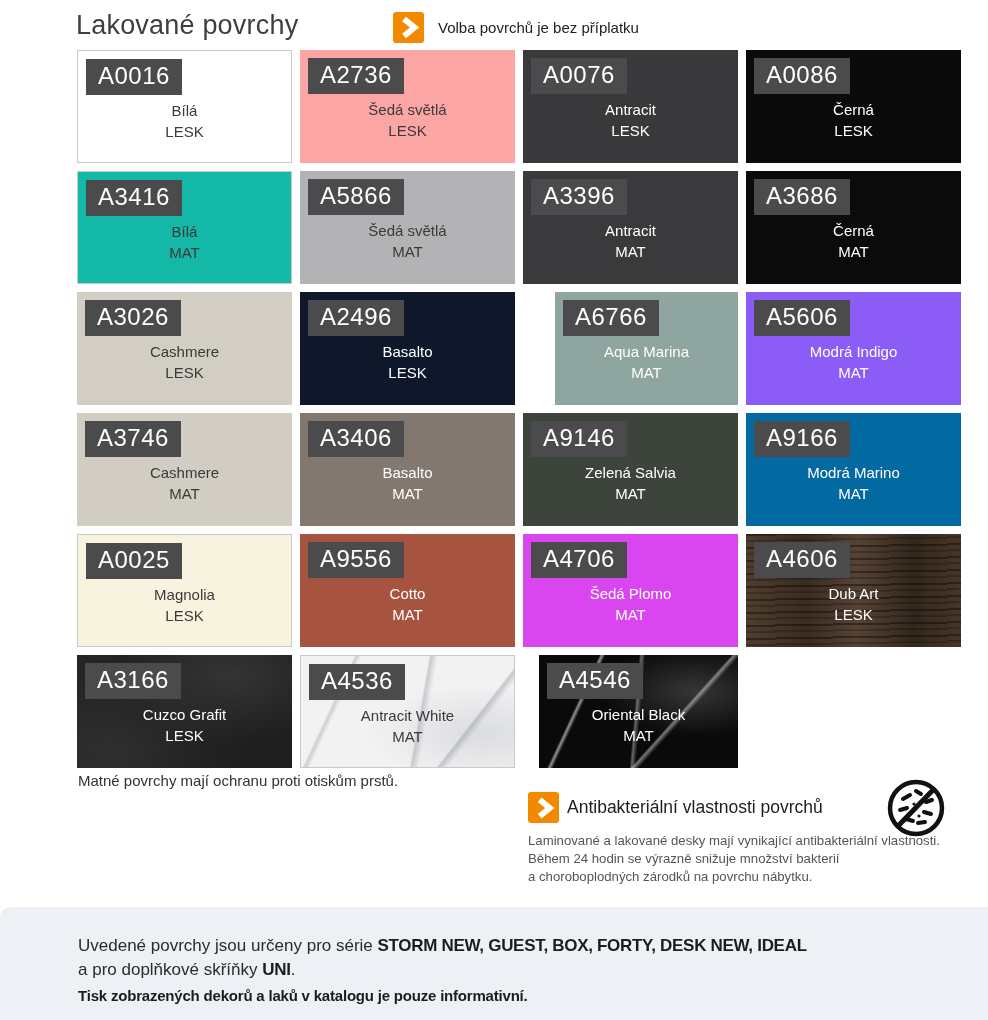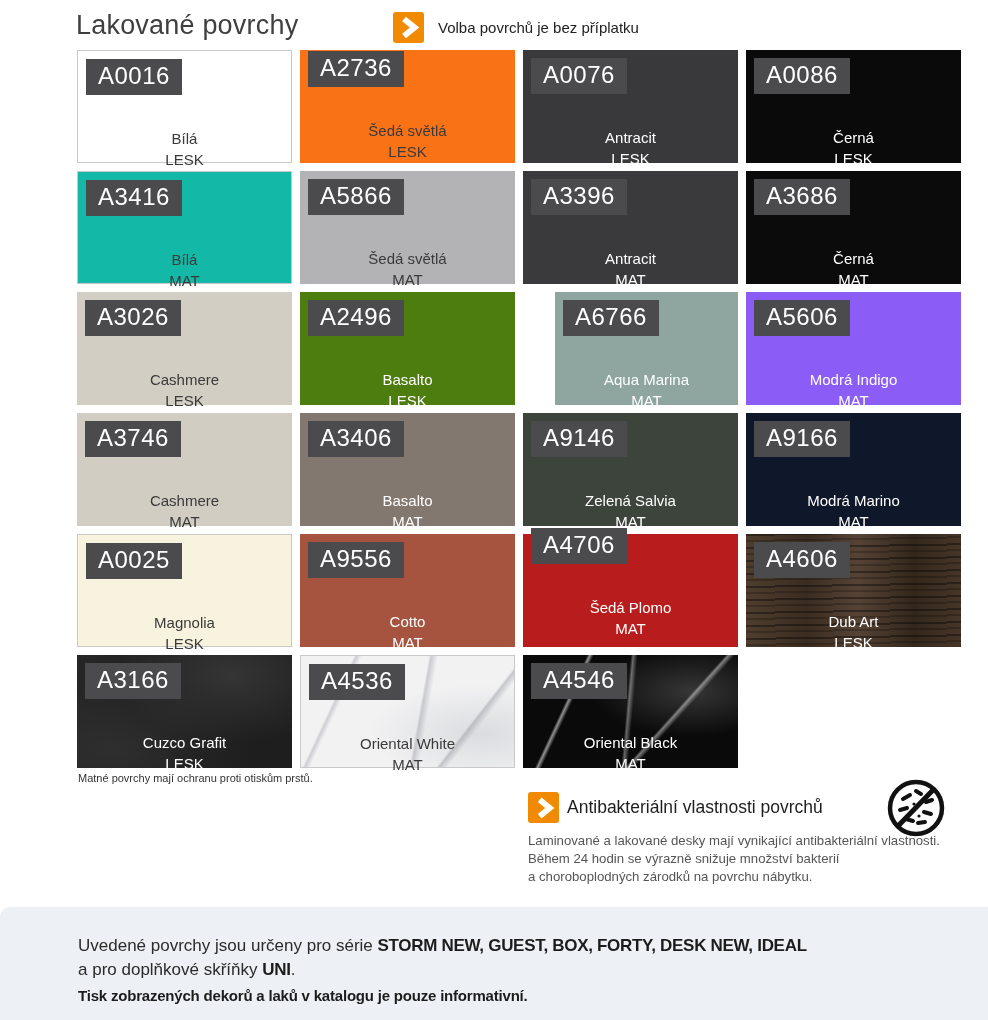--- a/index.html
+++ b/index.html
@@ -22,21 +22,21 @@
   }
   .header-note .label{font-size:15px;color:#222;}
 
   
   .grid{
     position:absolute;left:77px;top:50px;width:884px;
     display:grid;grid-template-columns:repeat(4,215px);grid-auto-rows:113px;gap:8px;
   }
   .swatch{
     position:relative;box-sizing:border-box;padding:8px;
-    display:flex;flex-direction:column;align-items:center;gap:28px;
+    display:flex;flex-direction:column;align-items:center;
   }
   .swatch.bordered{border:1px solid #c9c9c9;}
   .swatch .code{
     align-self:flex-start;background:var(--badge,#4b4b4d);color:#fff;
     font-size:24px;padding:2px 12px 4px;letter-spacing:.5px;line-height:30px;
   }
   .swatch .nf{margin-top:5px;text-align:center;font-size:15px;line-height:21px;}
   .swatch.text-dark .nf{color:#3a3a3a;}
   .swatch.text-light .nf{color:#ffffff;}
 
@@ -61,24 +61,25 @@
       radial-gradient(ellipse at 85% 70%, rgba(150,155,165,.25), transparent 45%),
       #f2f2f3;
   }
   .tex-marble-black{
     background:
       linear-gradient(115deg, transparent 24%, rgba(255,255,255,.55) 25%, transparent 26.5%),
       linear-gradient(95deg, transparent 48%, rgba(255,255,255,.38) 49%, transparent 51%),
       linear-gradient(132deg, transparent 64%, rgba(255,255,255,.45) 65%, transparent 67%),
       radial-gradient(ellipse at 78% 32%, rgba(255,255,255,.18), transparent 42%),
       #0a0a0b;
-  }
-
-  
-  .grid-note{position:absolute;left:78px;top:772px;font-size:11px;color:#333;}
+    margin-left: 16px;
+  }
+
+  
+  .grid-note{position:absolute;left:78px;top:772px;font-size:15px;color:#333;}
   .antibac{position:absolute;left:528px;top:792px;width:440px;}
   .antibac-head{display:flex;align-items:center;gap:8px;}
   .antibac-head .heading{font-size:17.5px;color:#1e1e1e;}
   .antibac-text{margin-top:9px;font-size:13.2px;line-height:18px;color:#555;}
   .no-bacteria{position:absolute;left:886px;top:778px;}
 
   
   .footer{
     position:absolute;left:0;top:907px;width:988px;height:130px;
     background:var(--footerbg,#edf0f4);border-top-left-radius:10px;
@@ -110,21 +111,21 @@
 
   <div class="grid">
     <div class="swatch text-dark bordered" style="background: rgb(255, 255, 255);">
       <span class="code">A0016</span>
       <span class="nf">
         <span class="name">Bílá</span><br>
         <span class="finish">LESK</span>
       </span>
     </div>
 
-    <div class="swatch text-dark" style="background: #f97316; justify-content: center;">
+    <div class="swatch text-dark" style="background: #fca5a5;">
       <span class="code">A2736</span>
       <span class="nf">
         <span class="name">Šedá světlá</span><br>
         <span class="finish">LESK</span>
       </span>
     </div>
 
     <div class="swatch text-light" style="background: rgb(57, 57, 59);">
       <span class="code">A0076</span>
       <span class="nf">
@@ -174,21 +175,21 @@
     </div>
 
     <div class="swatch text-dark" style="background: rgb(210, 206, 195);">
       <span class="code">A3026</span>
       <span class="nf">
         <span class="name">Cashmere</span><br>
         <span class="finish">LESK</span>
       </span>
     </div>
 
-    <div class="swatch text-light" style="background: #4d7c0f;">
+    <div class="swatch text-light" style="background: #0f172a;">
       <span class="code">A2496</span>
       <span class="nf">
         <span class="name">Basalto</span><br>
         <span class="finish">LESK</span>
       </span>
     </div>
 
     <div class="swatch text-light" style="background: rgb(142, 165, 160); margin-left: 32px;">
       <span class="code">A6766</span>
       <span class="nf">
@@ -222,21 +223,21 @@
     </div>
 
     <div class="swatch text-light" style="background: rgb(61, 68, 60);">
       <span class="code">A9146</span>
       <span class="nf">
         <span class="name">Zelená Salvia</span><br>
         <span class="finish">MAT</span>
       </span>
     </div>
 
-    <div class="swatch text-light" style="background: #0f172a;">
+    <div class="swatch text-light" style="background: #0369a1;">
       <span class="code">A9166</span>
       <span class="nf">
         <span class="name">Modrá Marino</span><br>
         <span class="finish">MAT</span>
       </span>
     </div>
 
     <div class="swatch text-dark bordered" style="background: rgb(248, 243, 222);">
       <span class="code">A0025</span>
       <span class="nf">
@@ -246,21 +247,21 @@
     </div>
 
     <div class="swatch text-light" style="background: rgb(166, 84, 64);">
       <span class="code">A9556</span>
       <span class="nf">
         <span class="name">Cotto</span><br>
         <span class="finish">MAT</span>
       </span>
     </div>
 
-    <div class="swatch text-light" style="background: #b91c1c; justify-content: flex-end;">
+    <div class="swatch text-light" style="background: #d946ef;">
       <span class="code">A4706</span>
       <span class="nf">
         <span class="name">Šedá Plomo</span><br>
         <span class="finish">MAT</span>
       </span>
     </div>
 
     <div class="swatch text-light tex-wood">
       <span class="code">A4606</span>
       <span class="nf">
@@ -273,21 +274,21 @@
       <span class="code">A3166</span>
       <span class="nf">
         <span class="name">Cuzco Grafit</span><br>
         <span class="finish">LESK</span>
       </span>
     </div>
 
     <div class="swatch text-dark bordered tex-marble-white">
       <span class="code">A4536</span>
       <span class="nf">
-        <span class="name">Oriental White</span><br>
+        <span class="name">Antracit White</span><br>
         <span class="finish">MAT</span>
       </span>
     </div>
 
     <div class="swatch text-light tex-marble-black">
       <span class="code">A4546</span>
       <span class="nf">
         <span class="name">Oriental Black</span><br>
         <span class="finish">MAT</span>
       </span>

